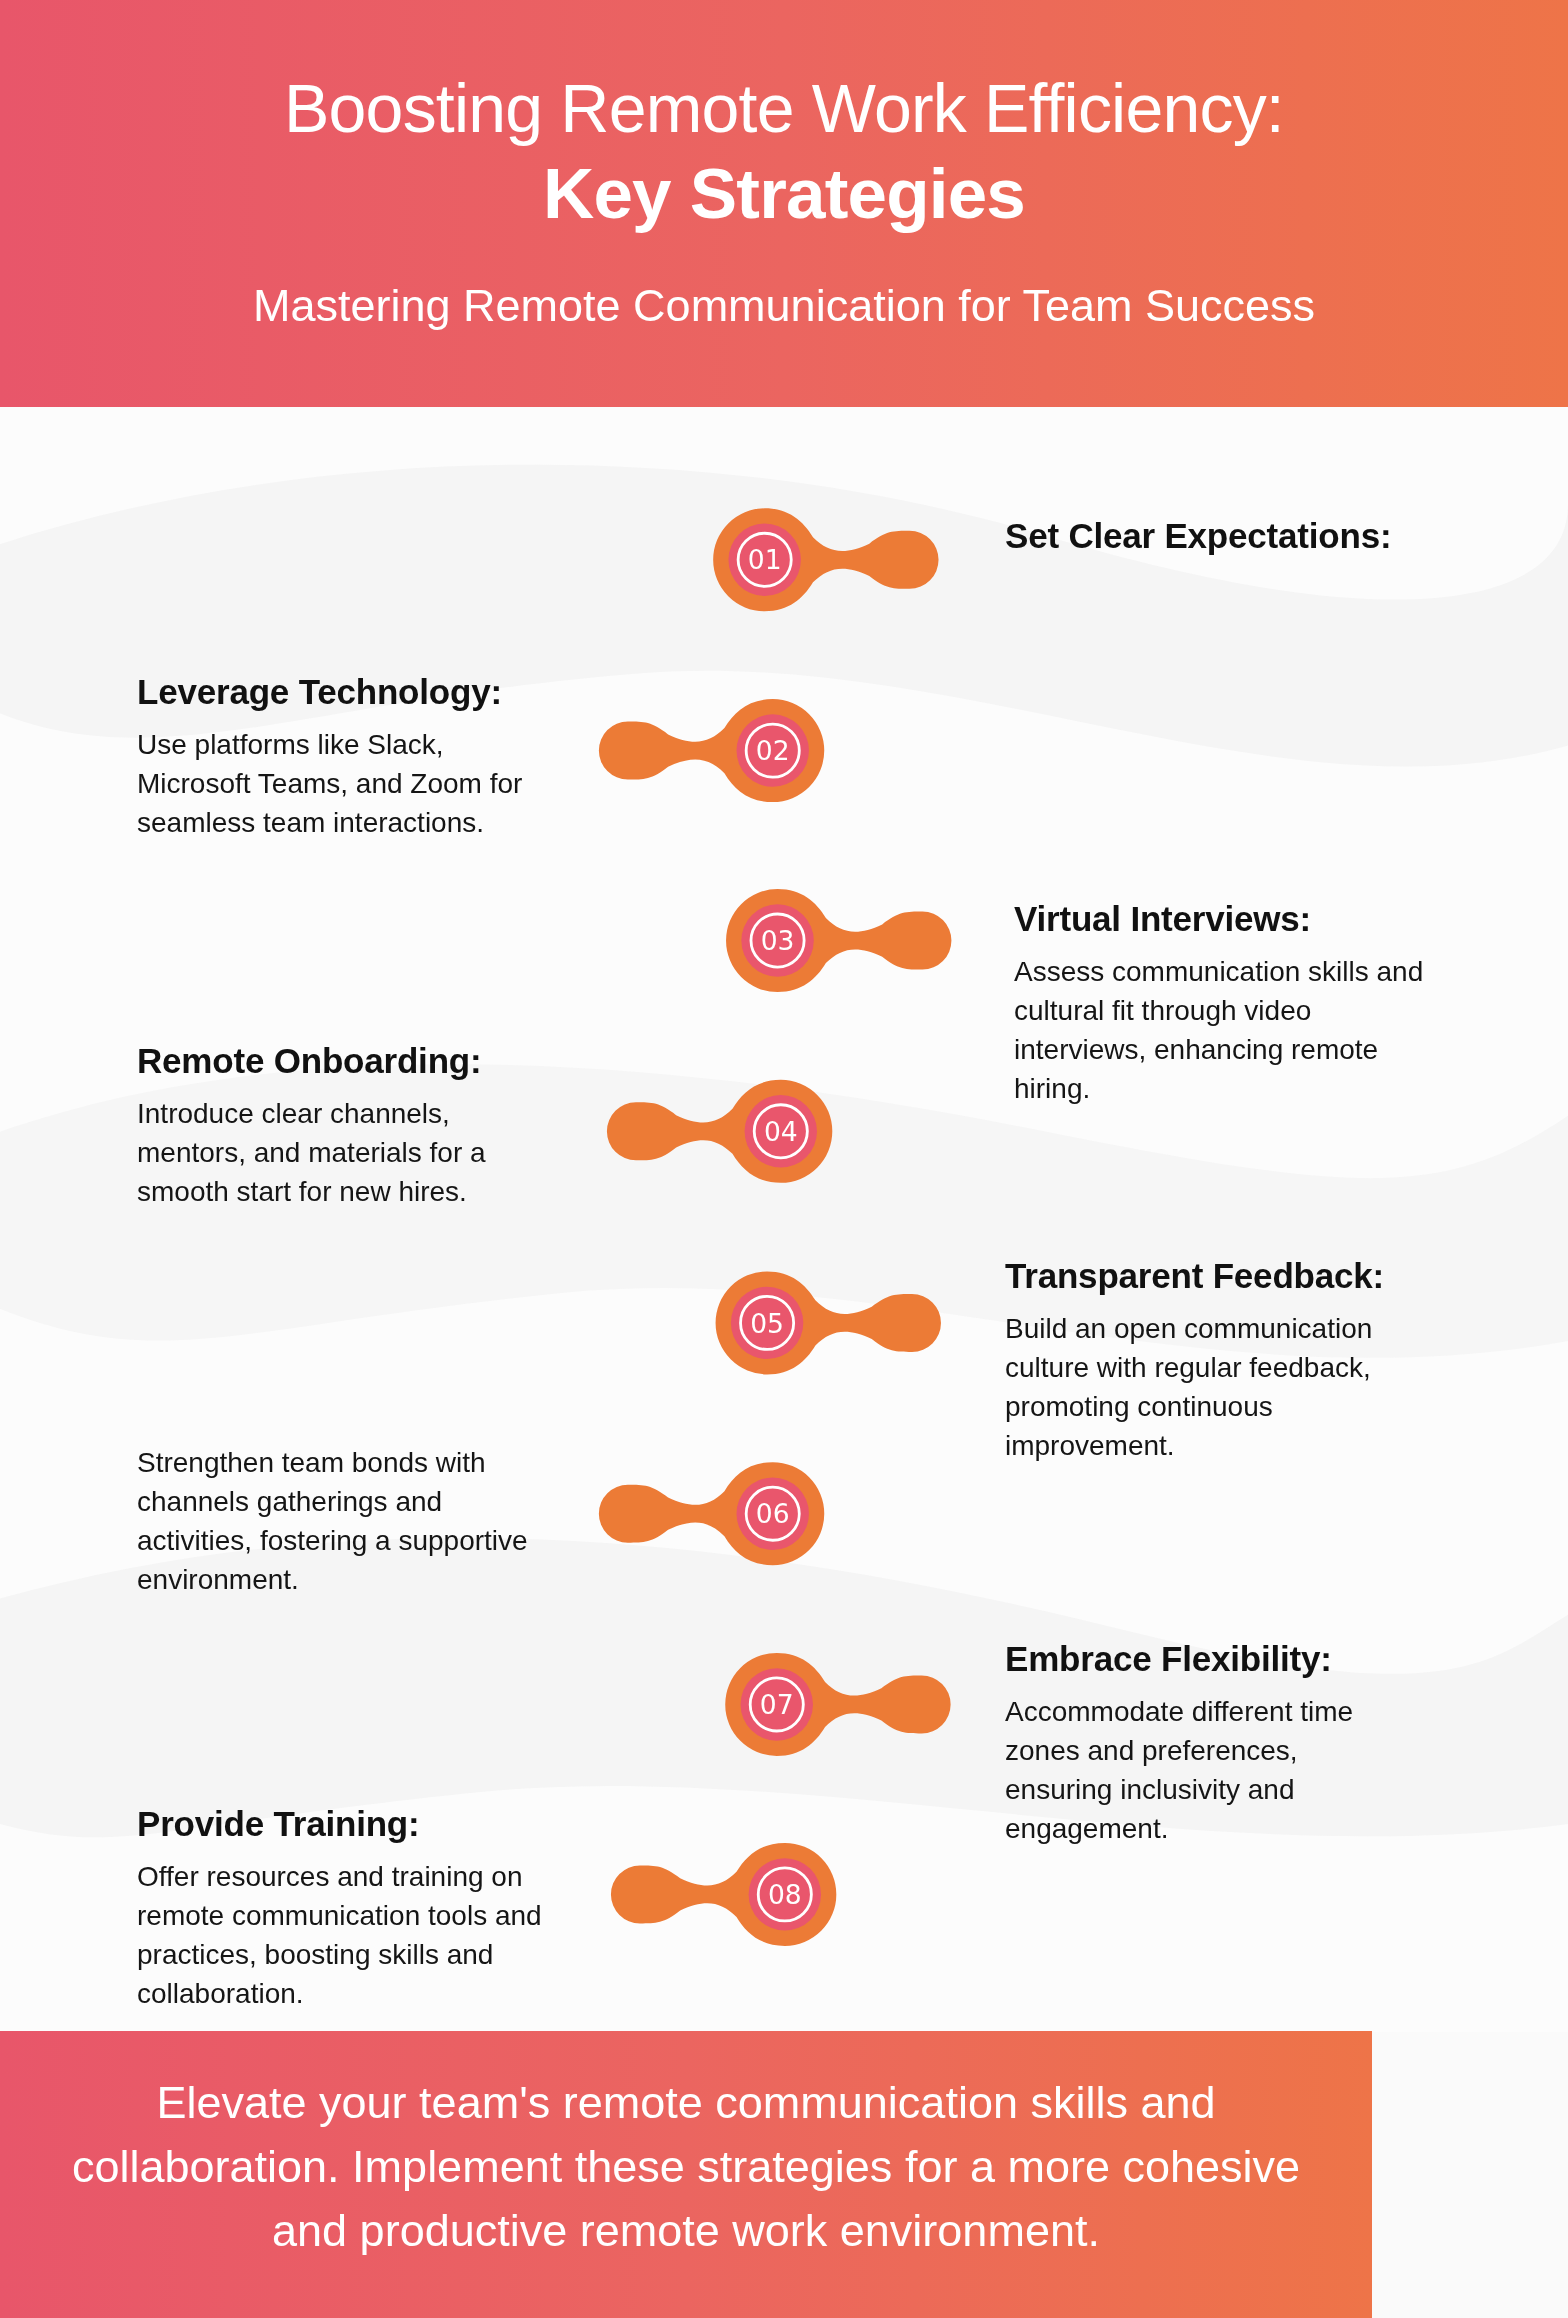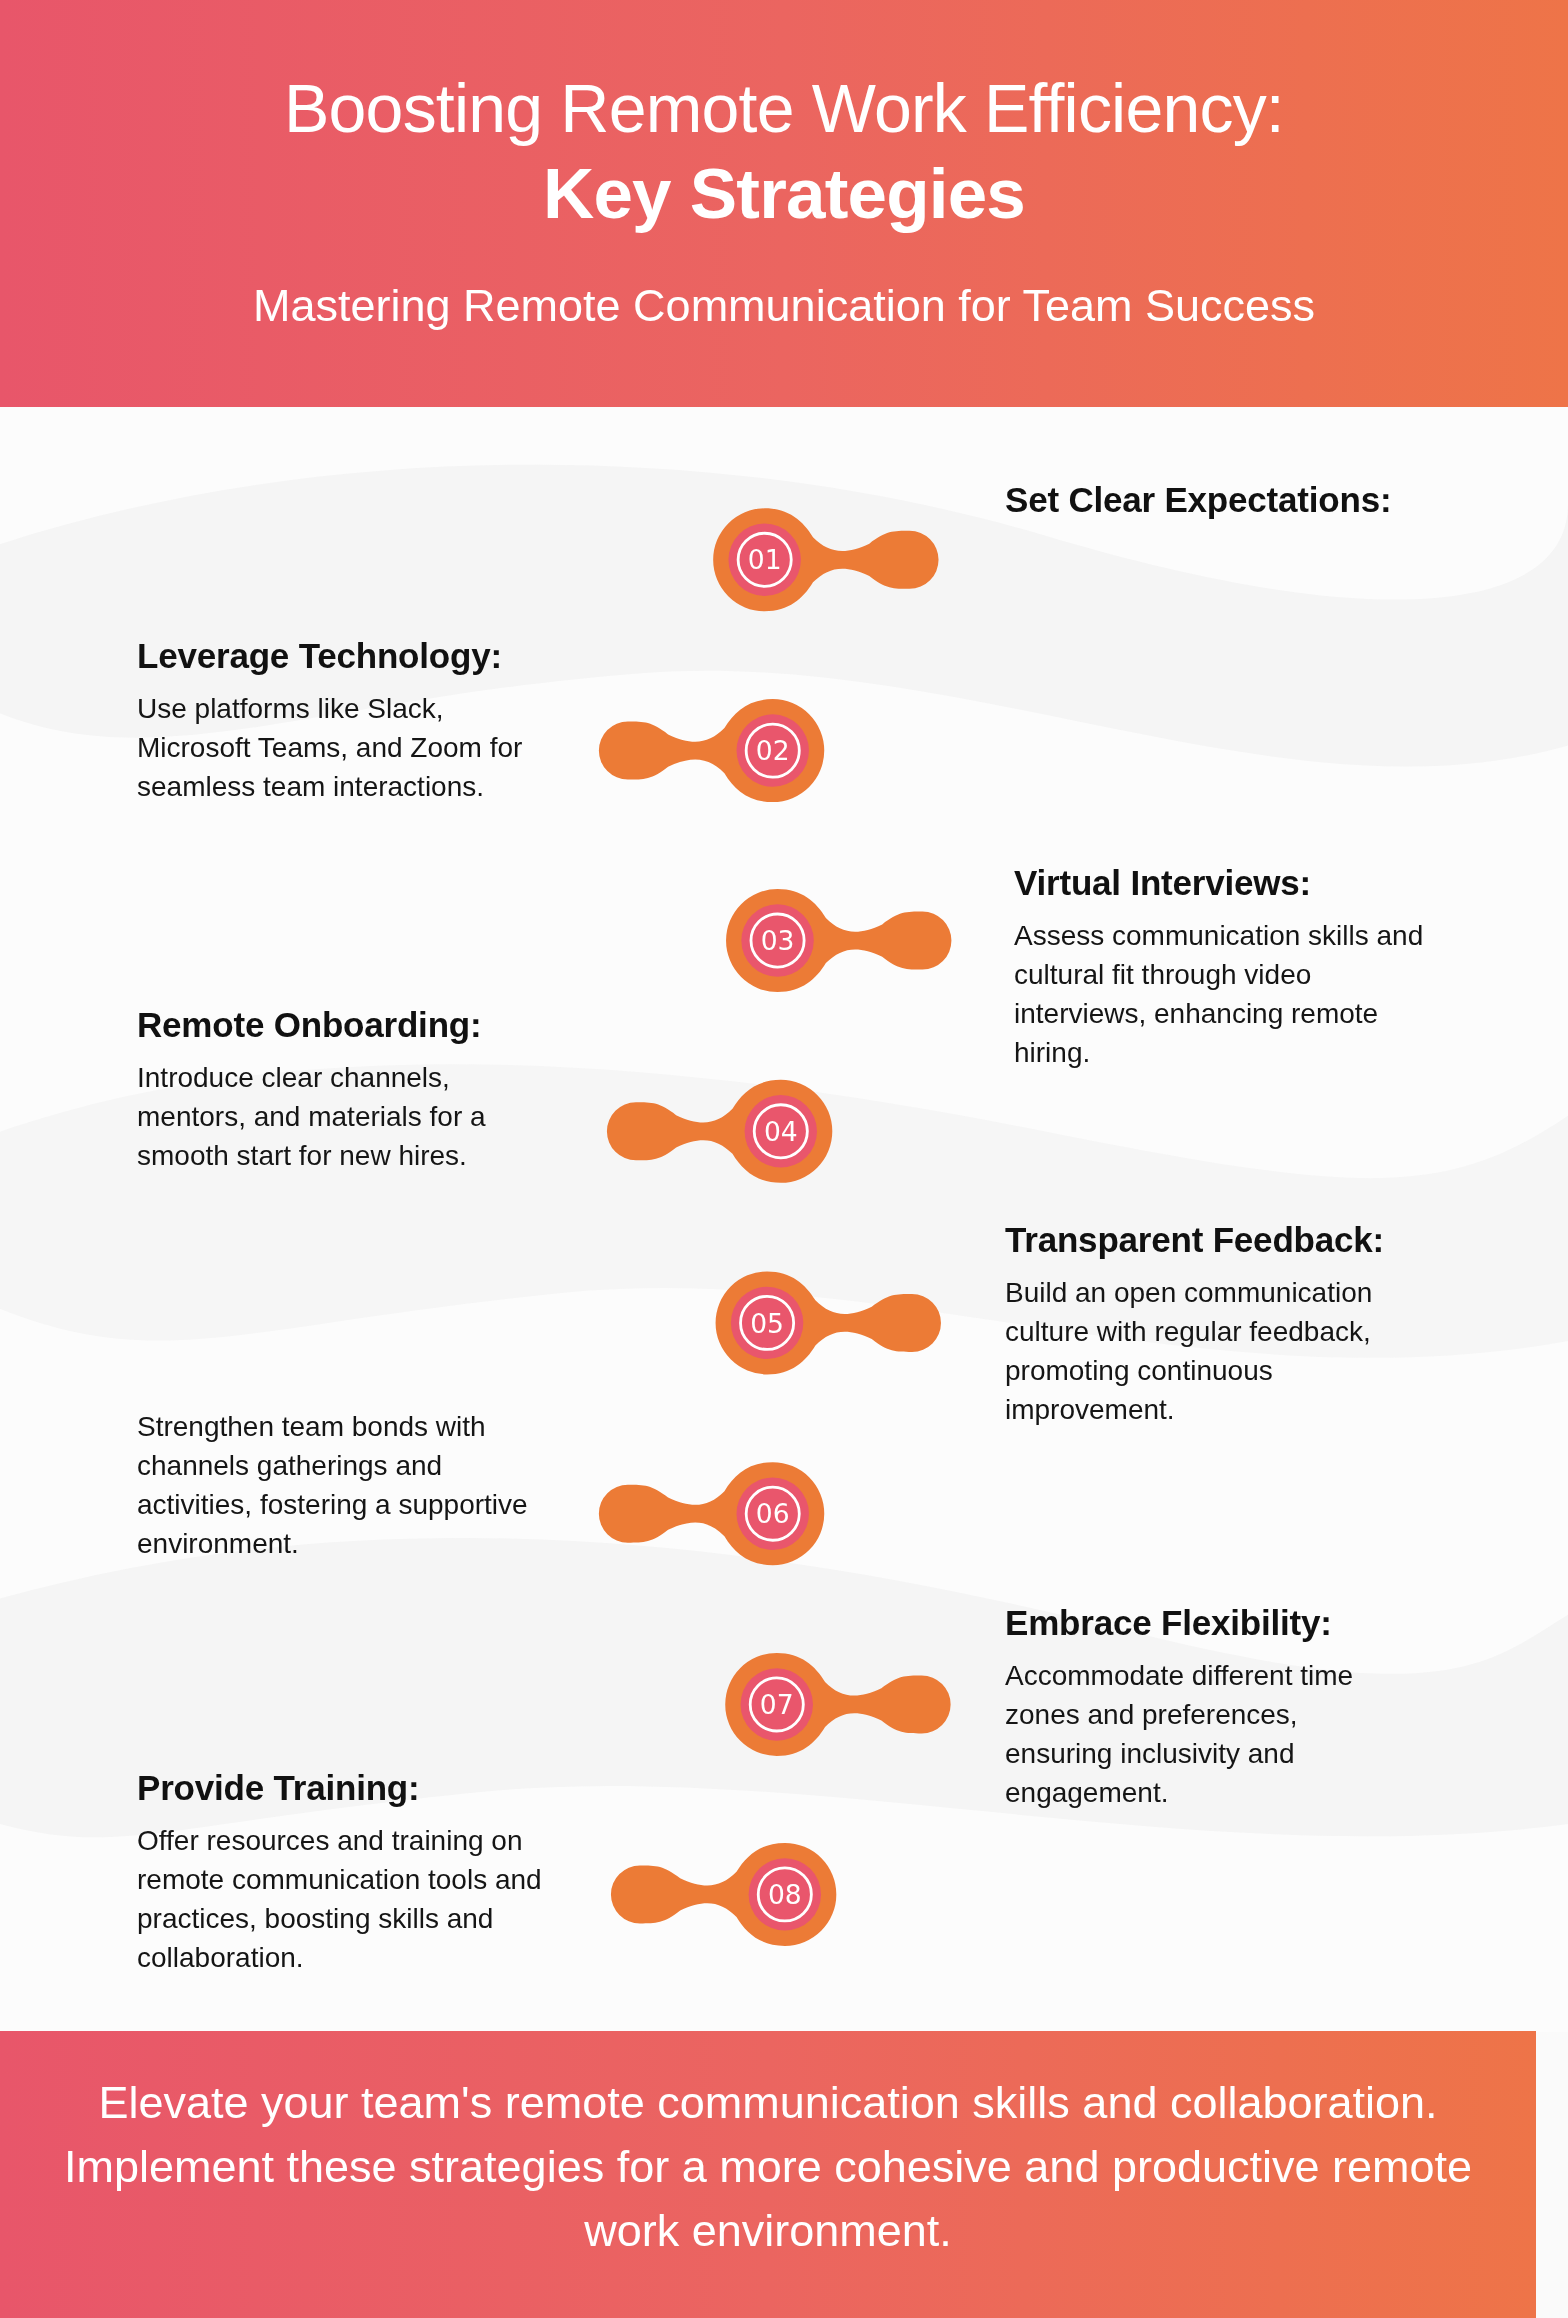--- a/index.html
+++ b/index.html
@@ -24,29 +24,29 @@
   .header .subtitle {
     position: absolute; left: 0; right: 0; top: 278px;
     font-size: 45px; font-weight: 400; line-height: 56px;
   }
   .main {
     position: absolute; left: 0; top: 407px; width: 1568px; height: 1625px;
     background: #fcfcfc; overflow: hidden;
   }
   .wave { position: absolute; left: 0; top: 0; }
   .footer {
-    position: absolute; left: 0; top: 2031px; width: 1536px; height: 287px;
+    position: absolute; left: 0; top: 2031px; width: 1372px; height: 287px;
     background: linear-gradient(90deg, #E8566A 0%, #EB6560 50%, #EE7448 100%);
     color: #fff; text-align: center;
   }
   .footer .cta {
     position: absolute; left: 48px; right: 48px; top: 40px;
     font-size: 45px; line-height: 64px; font-weight: 400;
   }
-  .item { position: absolute; color: #111; }
+  .item { position: absolute; color: #111; margin-top: 36px; }
   .item .h {
     font-size: 35px; font-weight: 700; line-height: 45px; letter-spacing: -0.2px;
     white-space: nowrap;
   }
   .item .d {
     margin-top: 11.3px; font-size: 28px; line-height: 39px; font-weight: 400; color: #151515;
   }
   .nodes { position: absolute; left: 0; top: 0; width: 1568px; height: 2319px; }
   .node-num {
     font-family: "DejaVu Sans", sans-serif; font-size: 33px; fill: #fff;

